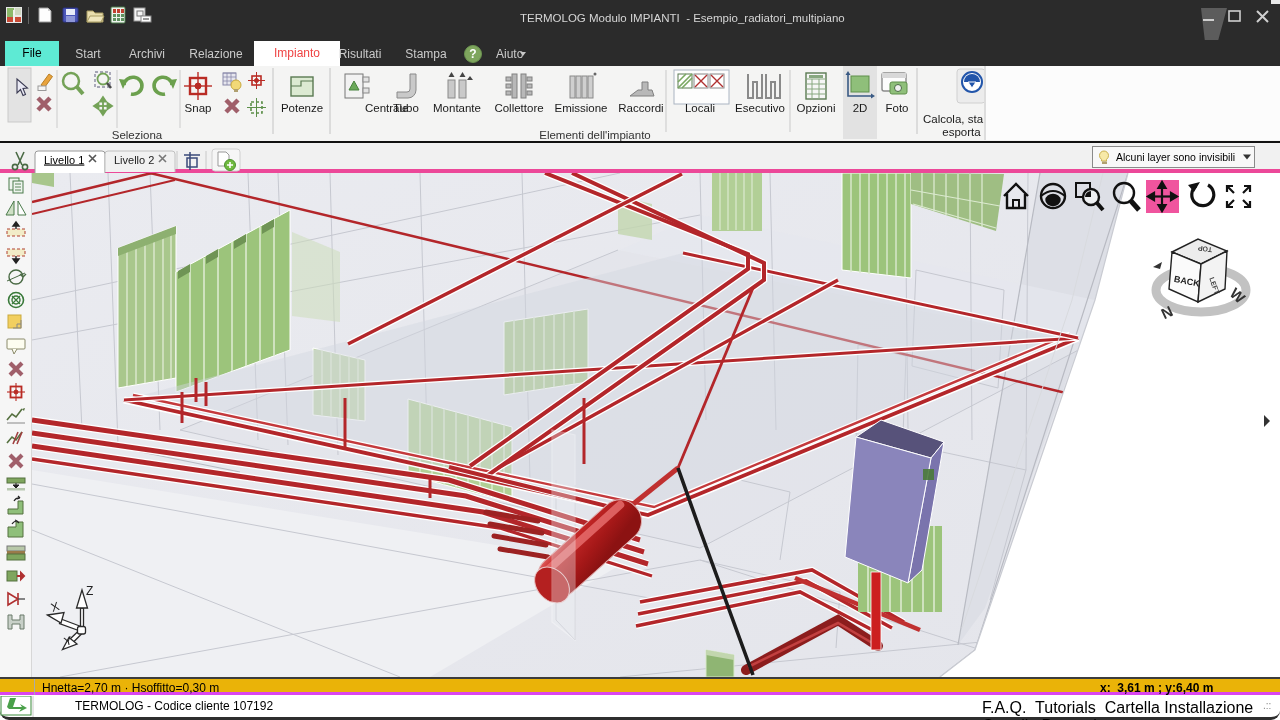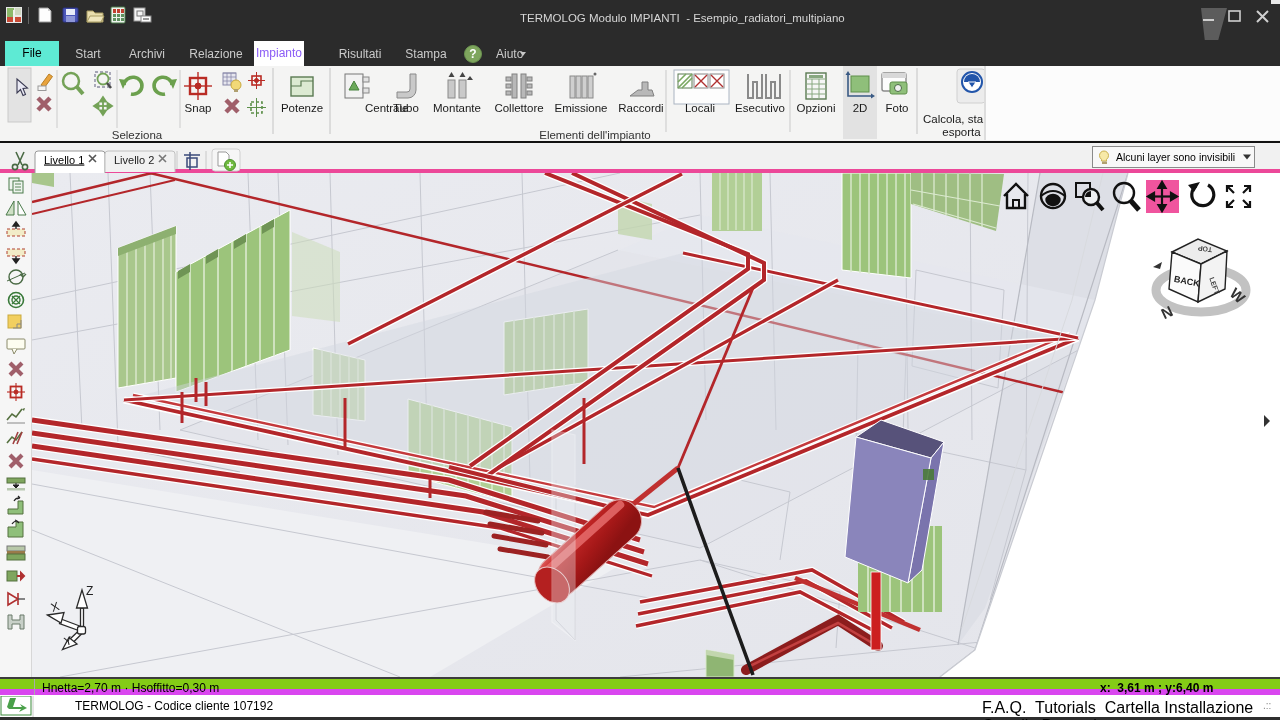--- a/index.html
+++ b/index.html
@@ -19,22 +19,22 @@
   .rlabel { position:absolute; font-size:11.5px; color:#1a1a1a; text-align:center; white-space:nowrap; }
   .rgroup { position:absolute; font-size:11.5px; color:#333; text-align:center; white-space:nowrap; }
 
   
   #tabrow { left:0; top:143px; width:1280px; height:30px; background:#f1f1f1; border-bottom:4px solid #ec4899; }
 
   
   #lefttb { left:0; top:173px; width:32px; height:504px; background:#f6f6f6; border-right:1px solid #d7d7d7; }
 
   
-  #statusbar { left:0; top:677px; width:1280px; height:18px; background:#84cc16; border-top:2px solid #3c3c3c; border-bottom:6px solid #d946ef; font-size:12px; color:#000; }
-  #bottombar { left:0; top:696px; width:1280px; height:24px; background:#fff; border-bottom:3px solid #2e2e2e; font-size:12px; color:#000; }
+  #statusbar { left:0; top:677px; width:1280px; height:18px; background:#eab308; border-top:2px solid #3c3c3c; border-bottom:3px solid #d946ef; font-size:12px; color:#000; }
+  #bottombar { left:0; top:696px; width:1280px; height:24px; background:#fff; border-bottom:3px solid #2e2e2e; font-size:12px; color:#000;border-radius:9px; }
 </style>
 </head>
 <body>
 <div id="app">
 
   <div id="titlebar" class="abs">
     <svg class="abs" style="left:0;top:0" width="1280" height="40">
 
       <rect x="6" y="7" width="16" height="16" fill="#e8e8e8"></rect>
       <rect x="7" y="8" width="7" height="10" fill="#8cb86a"></rect>
@@ -79,21 +79,21 @@
       <rect x="1271" y="0" width="9" height="4" fill="#e8e8e8"></rect>
     </svg>
     <div id="title-text" class="abs">TERMOLOG Modulo IMPIANTI&nbsp; - Esempio_radiatori_multipiano</div>
   </div>
 
   <div id="menubar" class="abs">
     <div class="mtab" style="left:5px;width:54px;background:#5eead4;color:#000;top:1px;height:25px;line-height:25px;">File</div>
     <div class="mtab" style="left:62px;width:52px;">Start</div>
     <div class="mtab" style="left:118px;width:58px;">Archivi</div>
     <div class="mtab" style="left:180px;width:72px;">Relazione</div>
-    <div class="mtab" style="left:254px;width:50px;background:#fff;color:#8b5cf6;top:1px;height:25px;line-height:25px;">Impianto</div>
+    <div class="mtab" style="left:254px;width:86px;background:#fff;color:#ef4444;top:1px;height:25px;line-height:25px;">Impianto</div>
     <div class="mtab" style="left:330px;width:60px;">Risultati</div>
     <div class="mtab" style="left:396px;width:60px;">Stampa</div>
     <div class="mtab" style="left:496px;width:40px;text-align:left;">Aiuto</div>
     <svg class="abs" style="left:462px;top:4px;" width="70" height="22">
       <circle cx="11" cy="10" r="8.5" fill="#7fa65e" stroke="#6b9350"></circle>
       <text x="11" y="14" font-size="12" font-weight="bold" fill="#fff" text-anchor="middle">?</text>
       <path d="M58 8 l6 0 l-3 4 z" fill="#c8c8c8"></path>
     </svg>
   </div>
 

